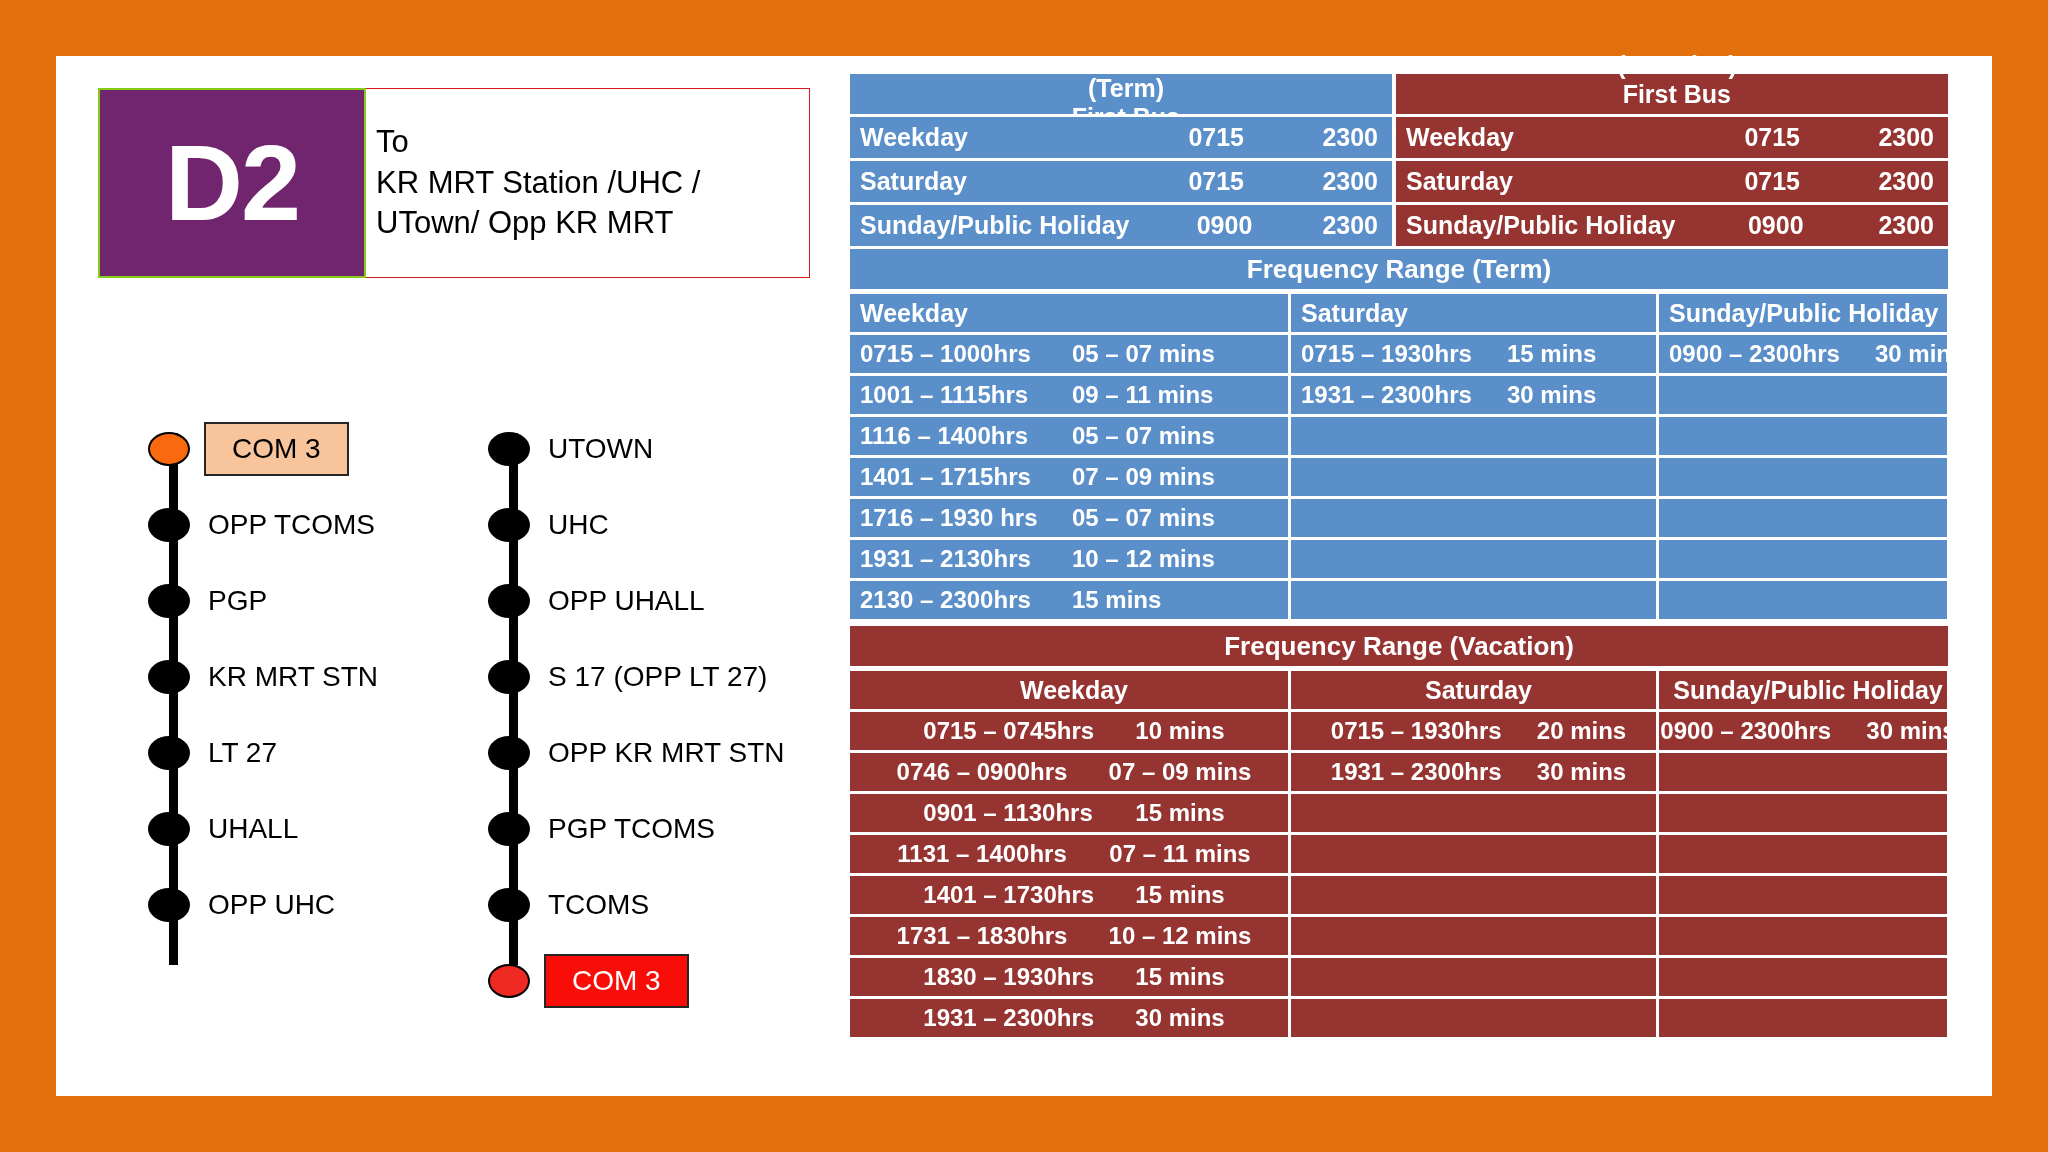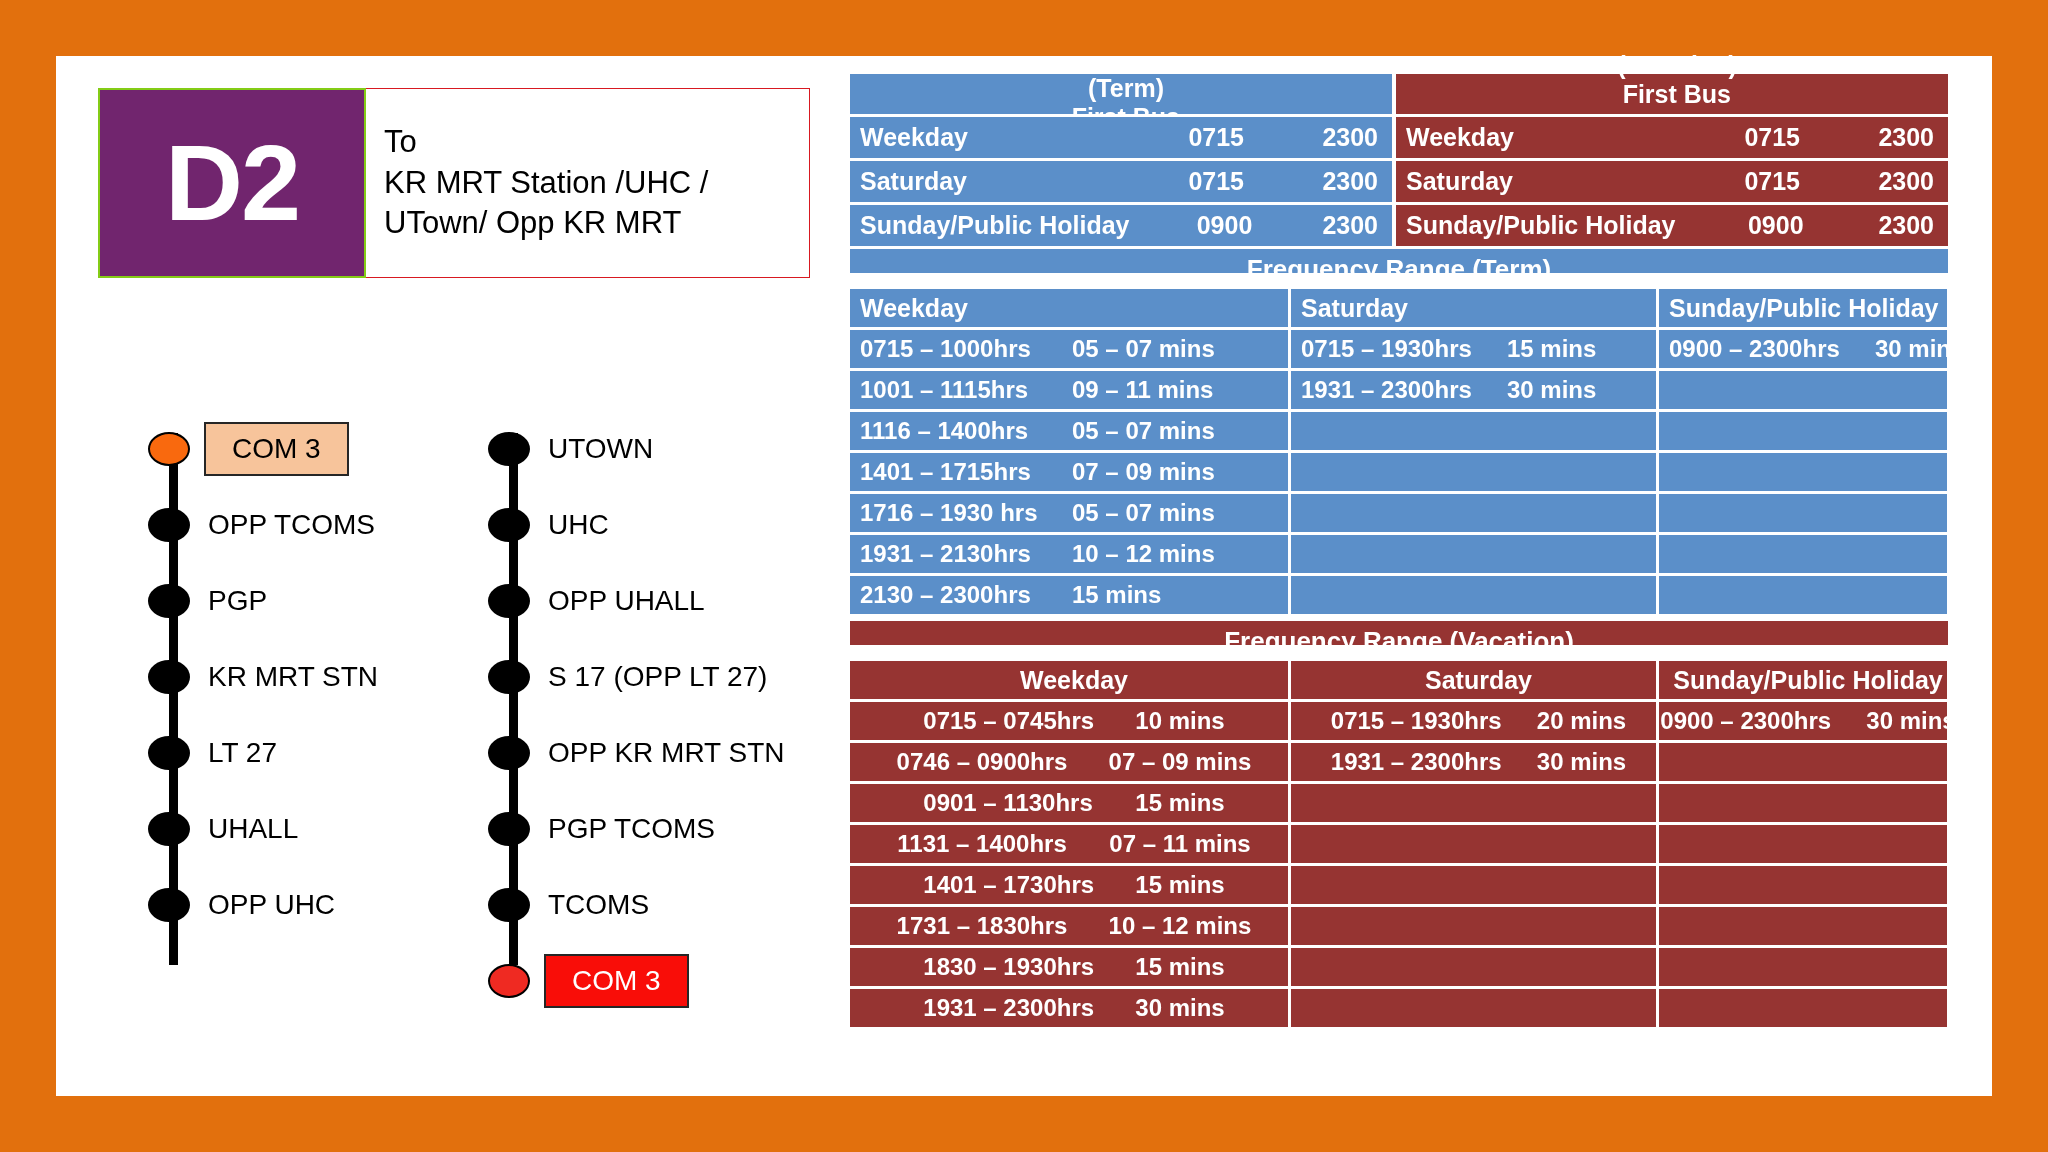--- a/index.html
+++ b/index.html
@@ -51,21 +51,21 @@
   }
   .route-dest {
     flex: 1;
     height: 190px;
     border: 1.5px solid #D81921;
     border-left: none;
     box-sizing: border-box;
     display: flex;
     flex-direction: column;
     justify-content: center;
-    padding-left: 18px;
+    padding-left: 10px;
   }
   .route-dest-line {
     font-size: 31px;
     color: #000000;
     line-height: 1.32;
     white-space: pre;
   }
 
   
   .stops-wrap {
@@ -161,27 +161,27 @@
   .fb-rowline.head { height: 40px; flex-direction: column; }
   .blue  { background: #5B8FC9; }
   .maroon{ background: #963432; justify-content: center; }
 
   .fb-c-name { flex: 1; padding-left: 10px; white-space: nowrap; }
   .fb-c-val  { width: 120px; text-align: right; padding-right: 14px; white-space: nowrap; }
   .fb-c-val.wide { width: 132px; }
 
   
   .banner {
-    height: 24px;
+    height: 40px;
     line-height: 40px;
     text-align: center;
     color: #ffffff;
     font-size: 26px;
     font-weight: bold;
-    margin-bottom: 16px;
+    margin-bottom: 5px;
   }
 
   
   .freq {
     display: flex;
     gap: 3px;
     margin-bottom: 4px;
   }
   .freq-col { display: flex; flex-direction: column; }
   .freq-col.c1 { width: 438px; }

